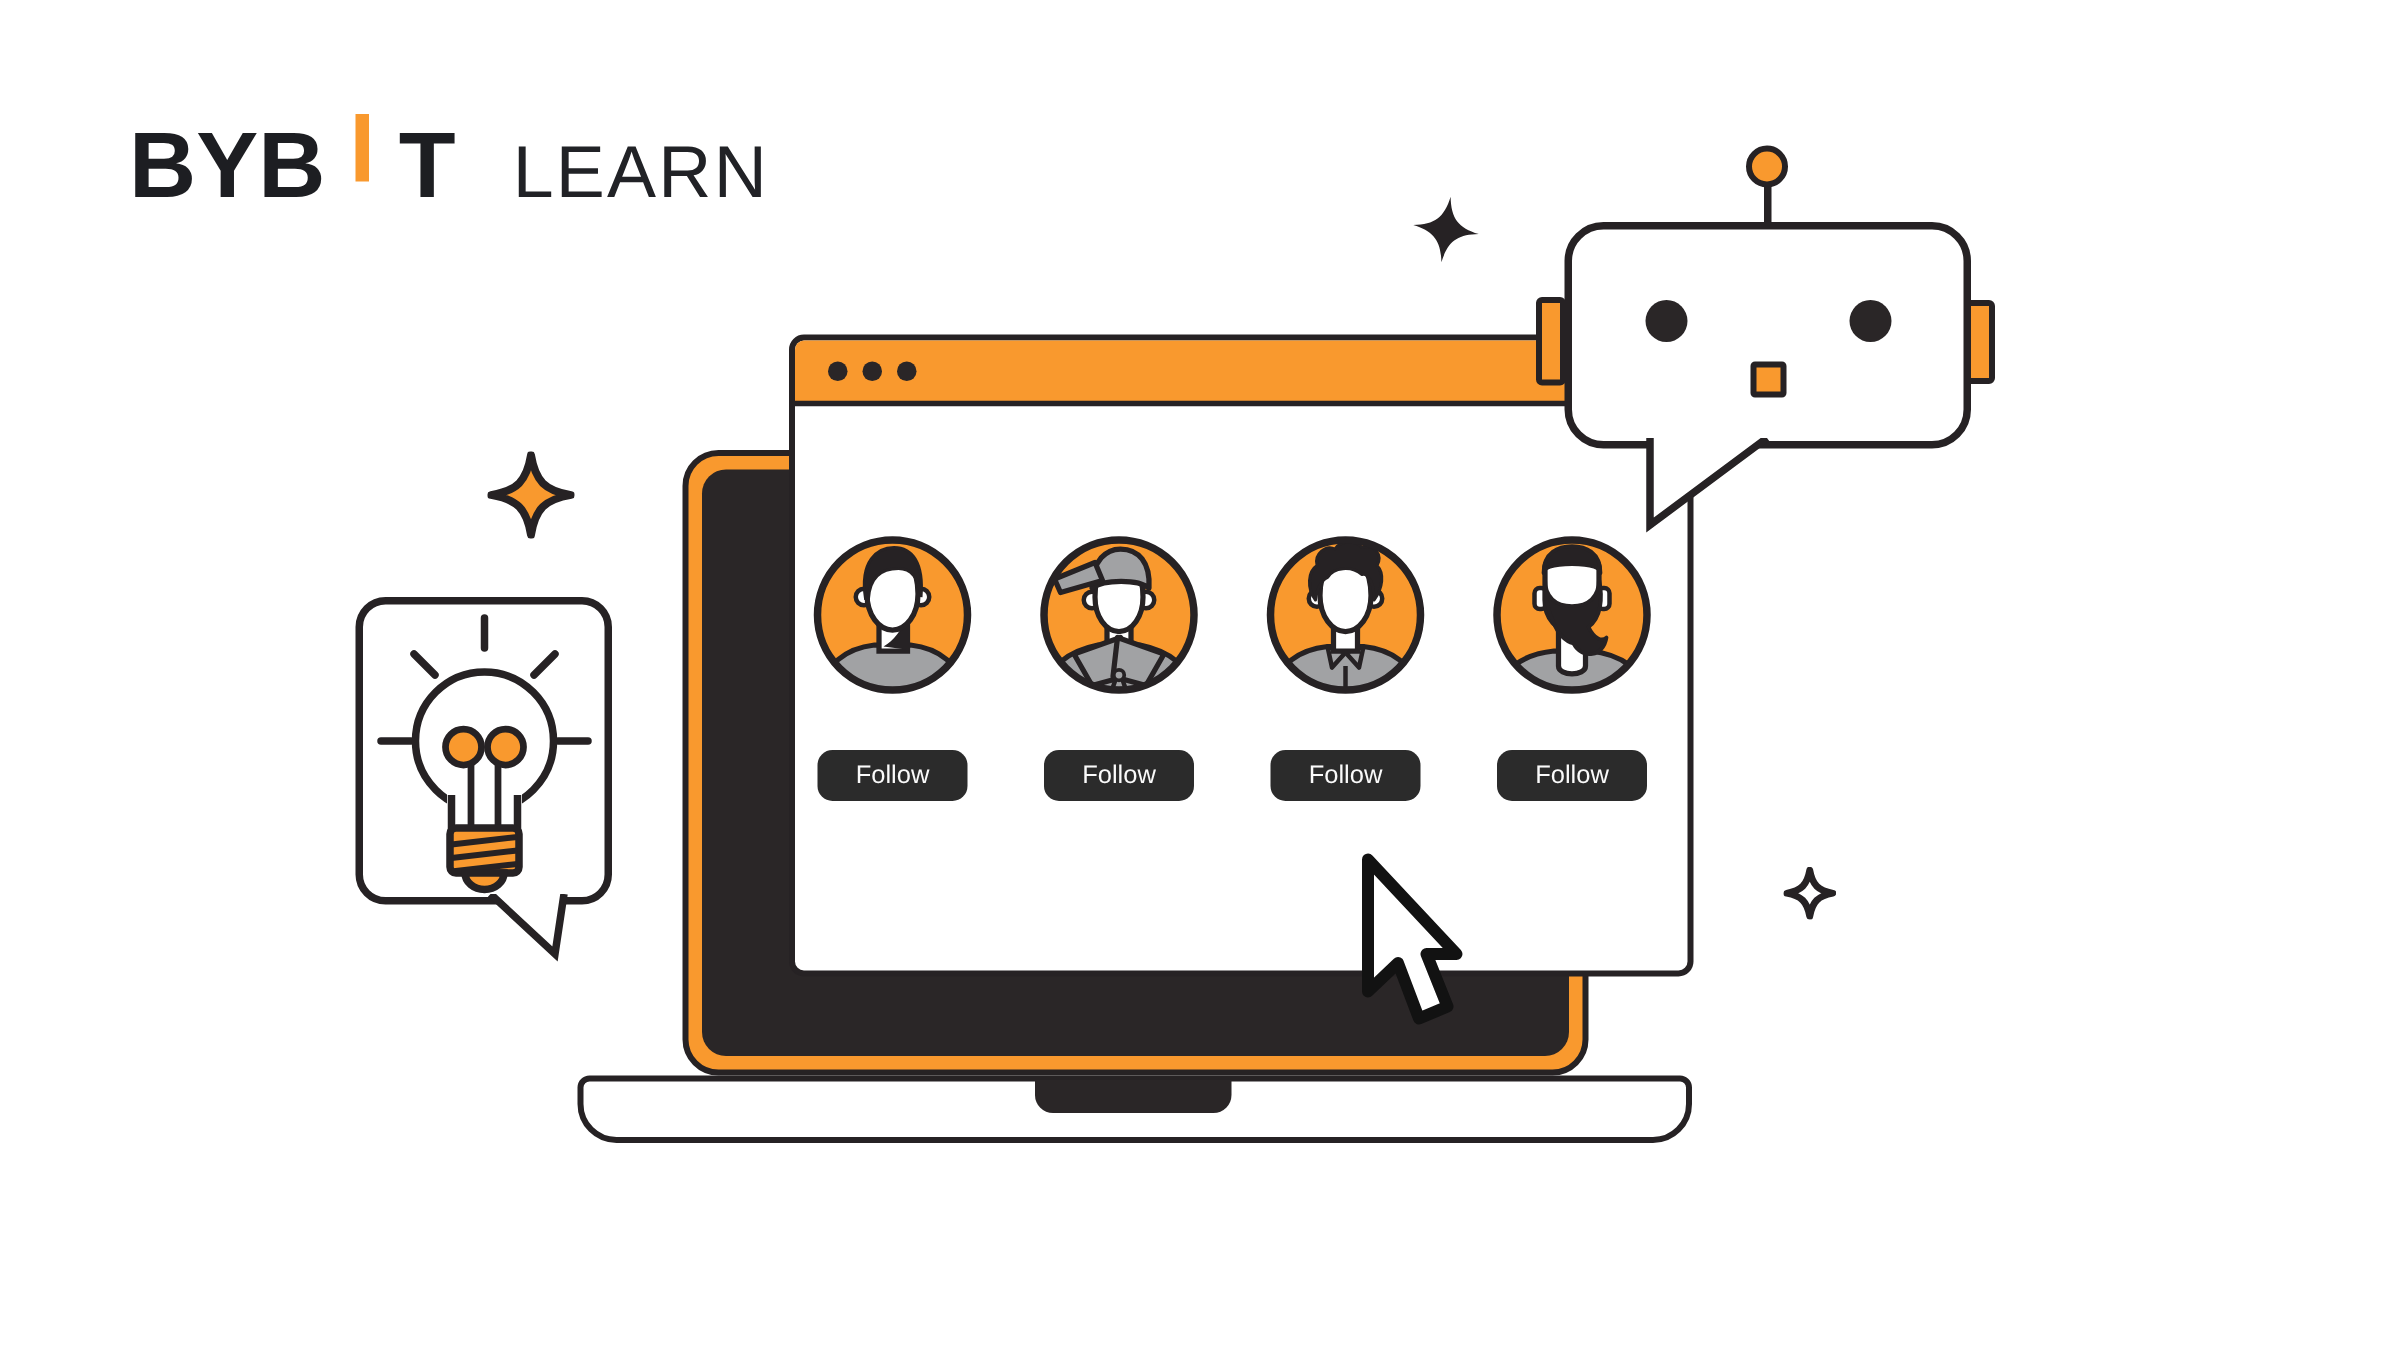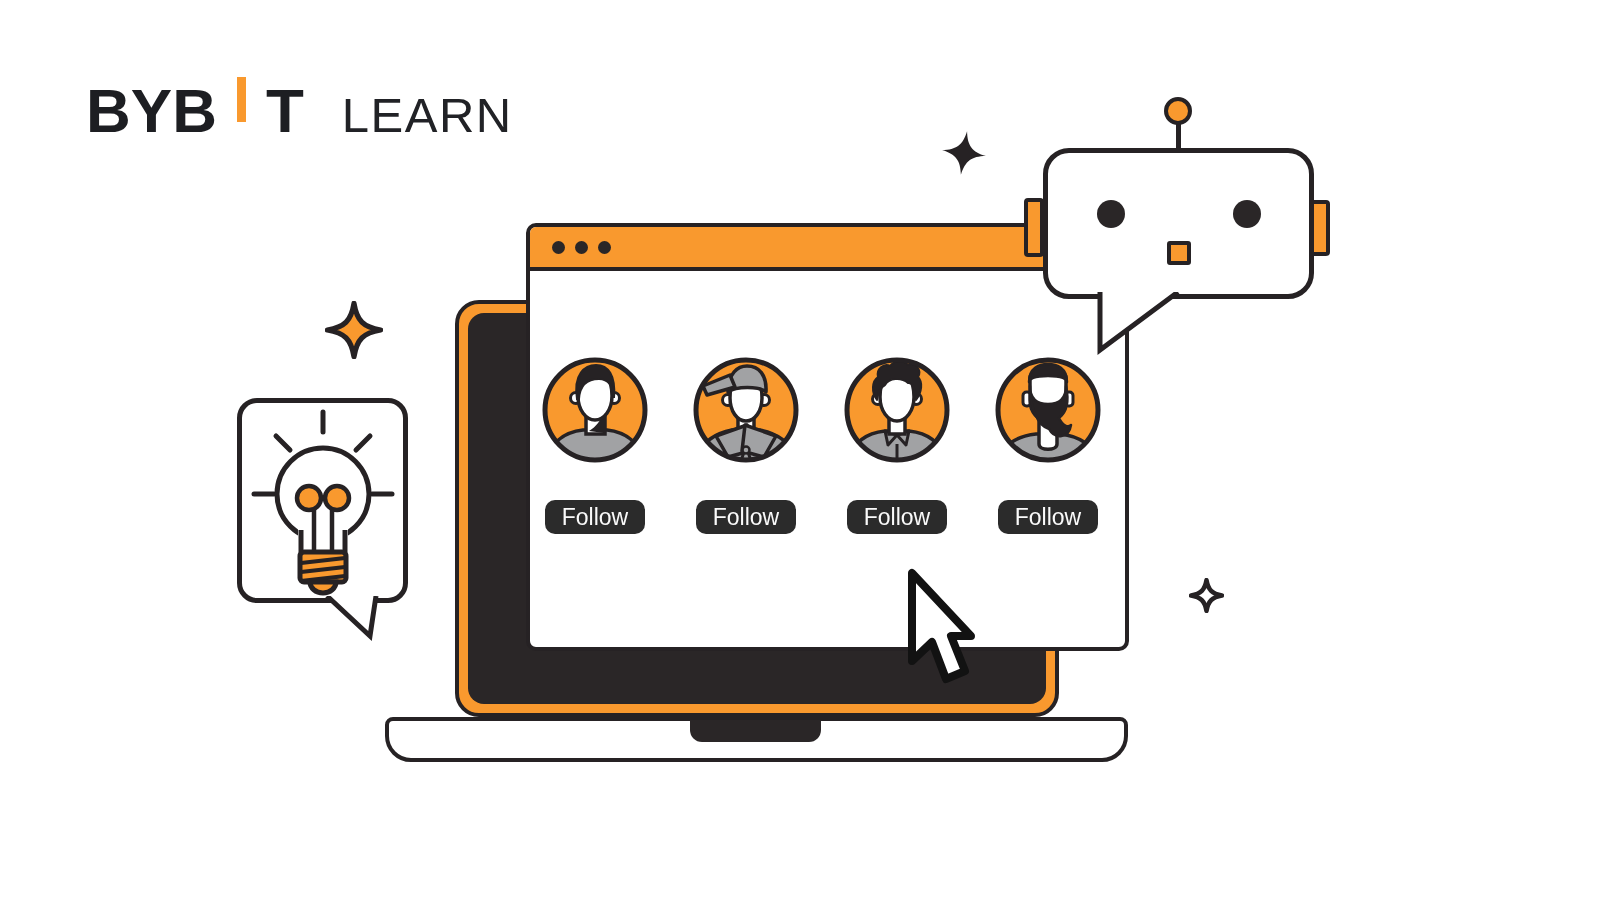--- a/index.html
+++ b/index.html
@@ -31,21 +31,21 @@
 
   
   .browser{position:absolute;left:526px;top:223px;width:603px;height:428px;background:var(--white);
     border:4px solid var(--ink);border-radius:10px;z-index:4;}
   .titlebar{position:absolute;left:0;top:0;right:0;height:44px;background:var(--orange);
     border-bottom:4px solid var(--ink);border-radius:6px 6px 0 0;display:flex;align-items:center;padding-left:22px;gap:10px;}
   .dot{width:13px;height:13px;border-radius:50%;background:var(--ink-fill);}
   .profile-cell{position:absolute;width:112px;top:127px;display:flex;flex-direction:column;align-items:center;}
   .avatar{width:112px;height:112px;display:block;}
   .follow-btn{margin-top:34px;width:100px;height:34px;background:#2B2B2B;border:none;border-radius:10px;
-    color:#FAFAFA;font-size:23px;font-family:"Liberation Sans",sans-serif;display:flex;align-items:center;justify-content:center;cursor:pointer;}
+    color:#FAFAFA;font-size:17px;font-family:"Liberation Sans",sans-serif;display:flex;align-items:center;justify-content:center;cursor:pointer;}
 
   
   .robot-bubble{position:absolute;left:1043px;top:148px;width:271px;height:151px;background:var(--white);
     border:5px solid var(--ink);border-radius:26px;z-index:6;}
   .robot-ear{position:absolute;background:var(--orange);border:4px solid var(--ink);border-radius:4px;z-index:5;}
   .robot-ear.left{left:1024px;top:198px;width:20px;height:59px;}
   .robot-ear.right{left:1310px;top:200px;width:20px;height:56px;}
   .robot-stem{position:absolute;left:1176px;top:122px;width:5px;height:28px;background:var(--ink);z-index:5;}
   .robot-antenna{position:absolute;left:1164px;top:97px;width:28px;height:28px;border-radius:50%;
     background:var(--orange);border:4px solid var(--ink);z-index:6;}

